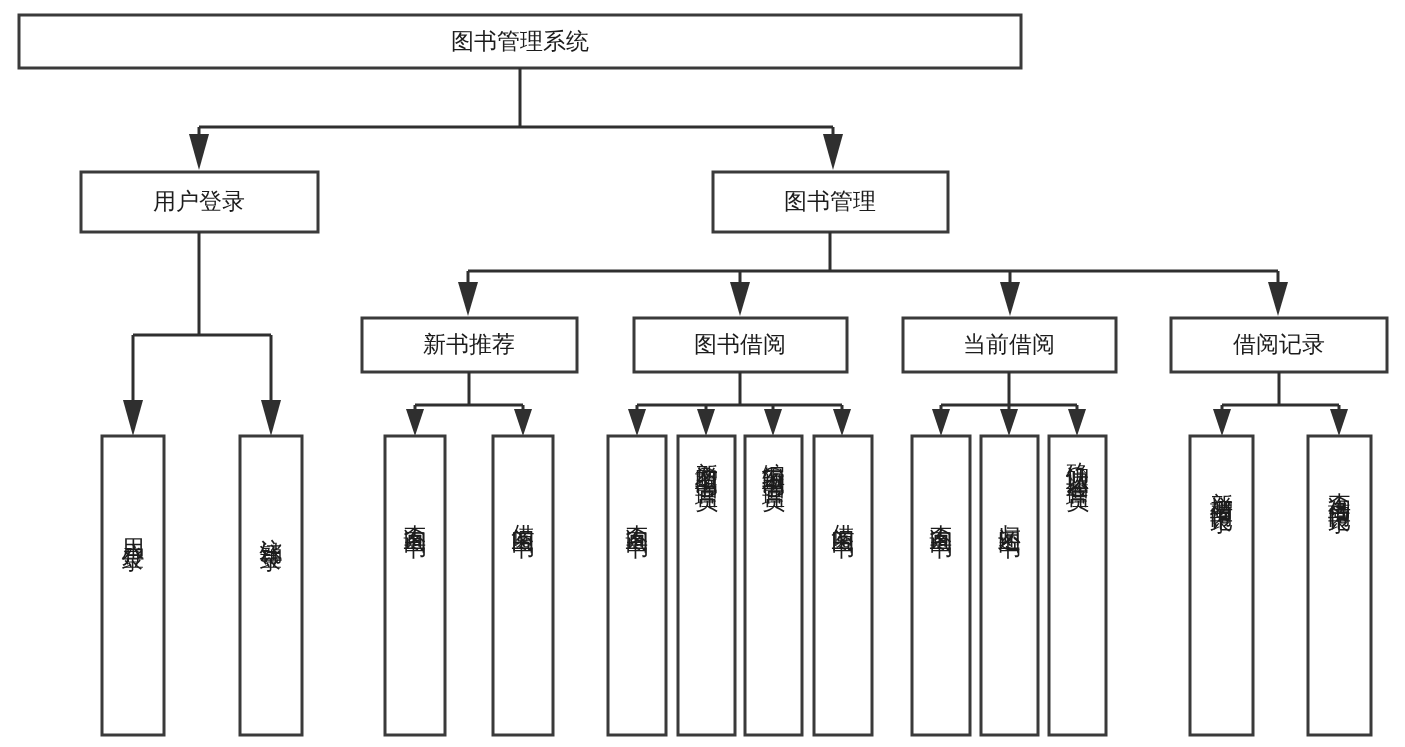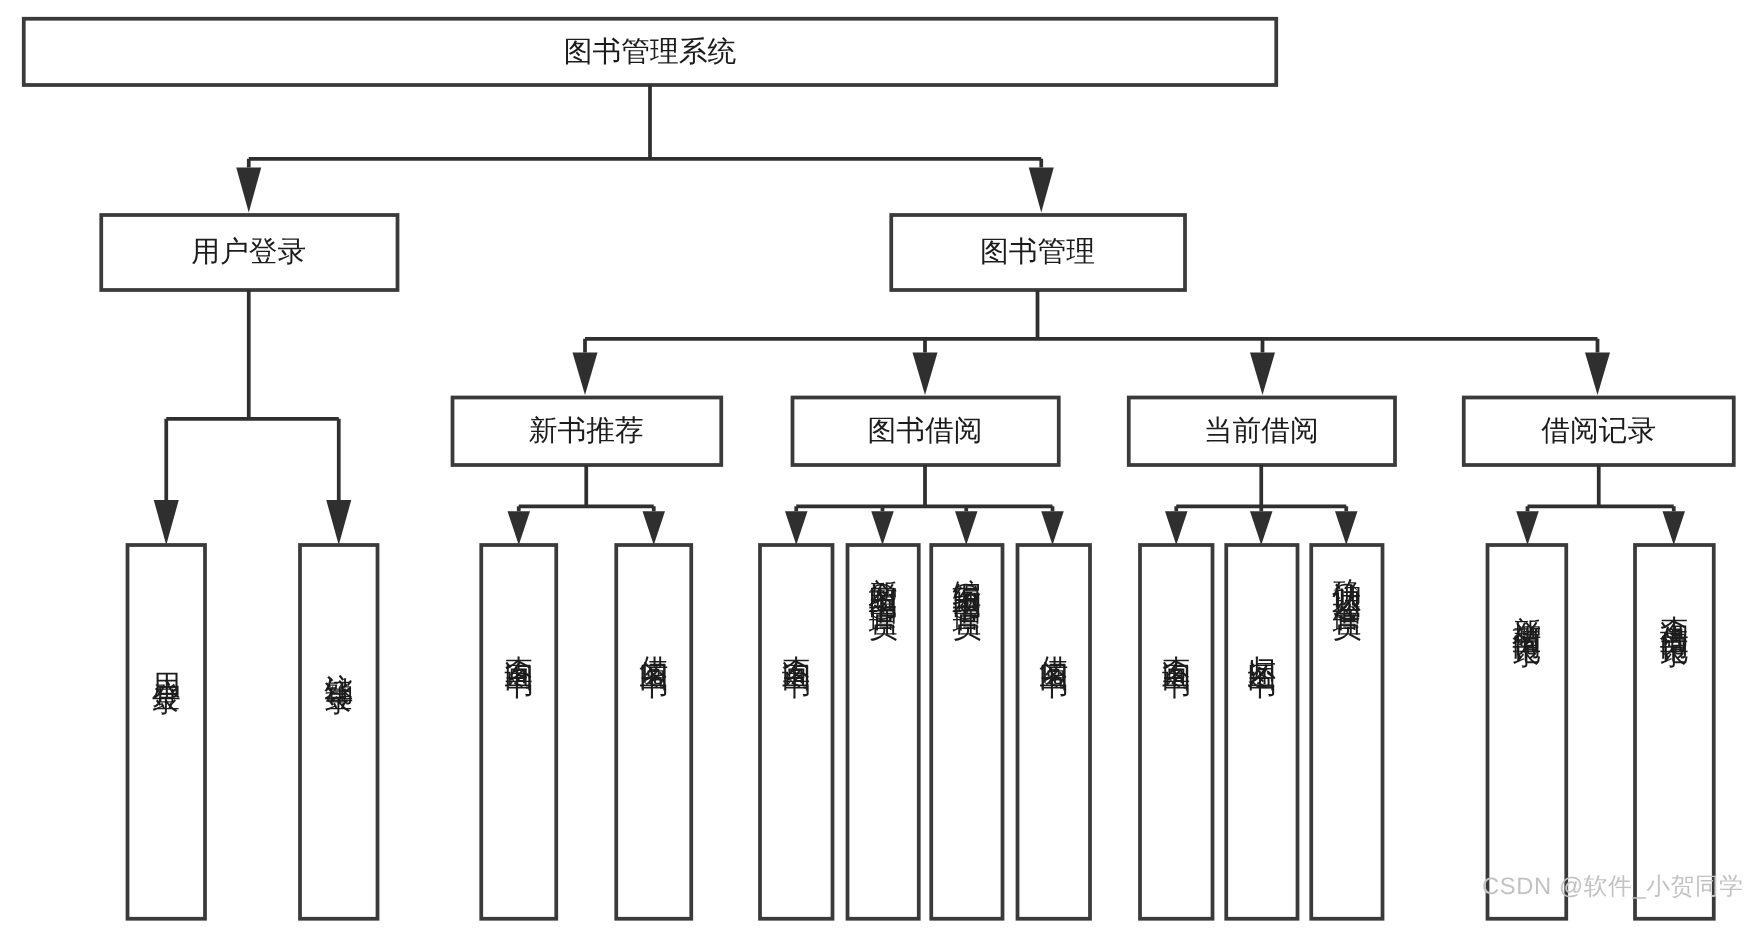--- a/index.html
+++ b/index.html
@@ -251,14 +251,13 @@
     <span class="vlabel" style="margin-top:8px;">确认归还（管理员）</span>
   </div>
 
   <div class="vlabel-wrap" style="left:1190px; top:436px; width:63px; height:299px;">
     <span class="vlabel" style="margin-top:38px;">新增借阅记录</span>
   </div>
   <div class="vlabel-wrap" style="left:1308px; top:436px; width:63px; height:299px;">
     <span class="vlabel" style="margin-top:38px;">查询借阅记录</span>
   </div>
 
-  <div class="watermark">CSDN @软件_小贺同学</div>
 </div>
 
 </body></html>

